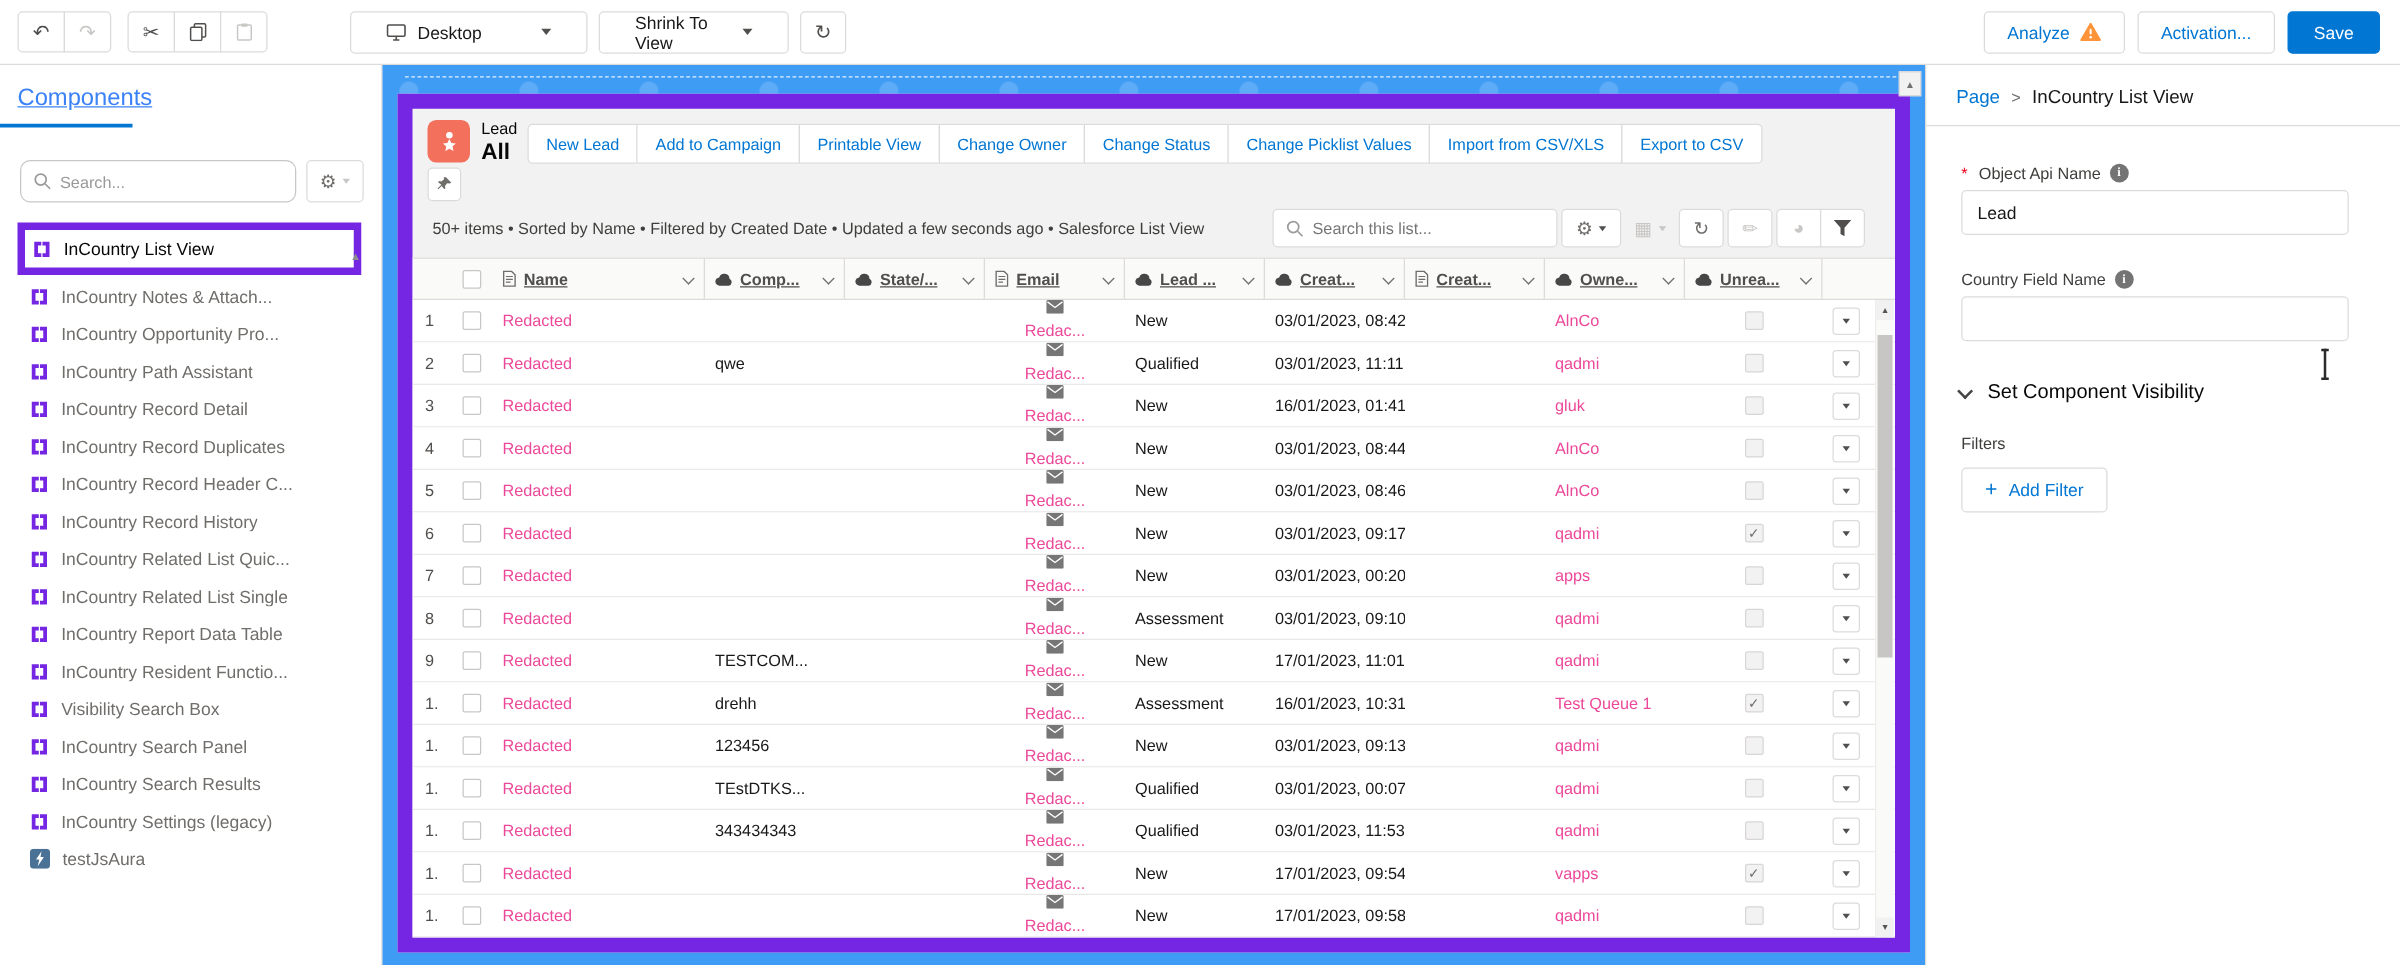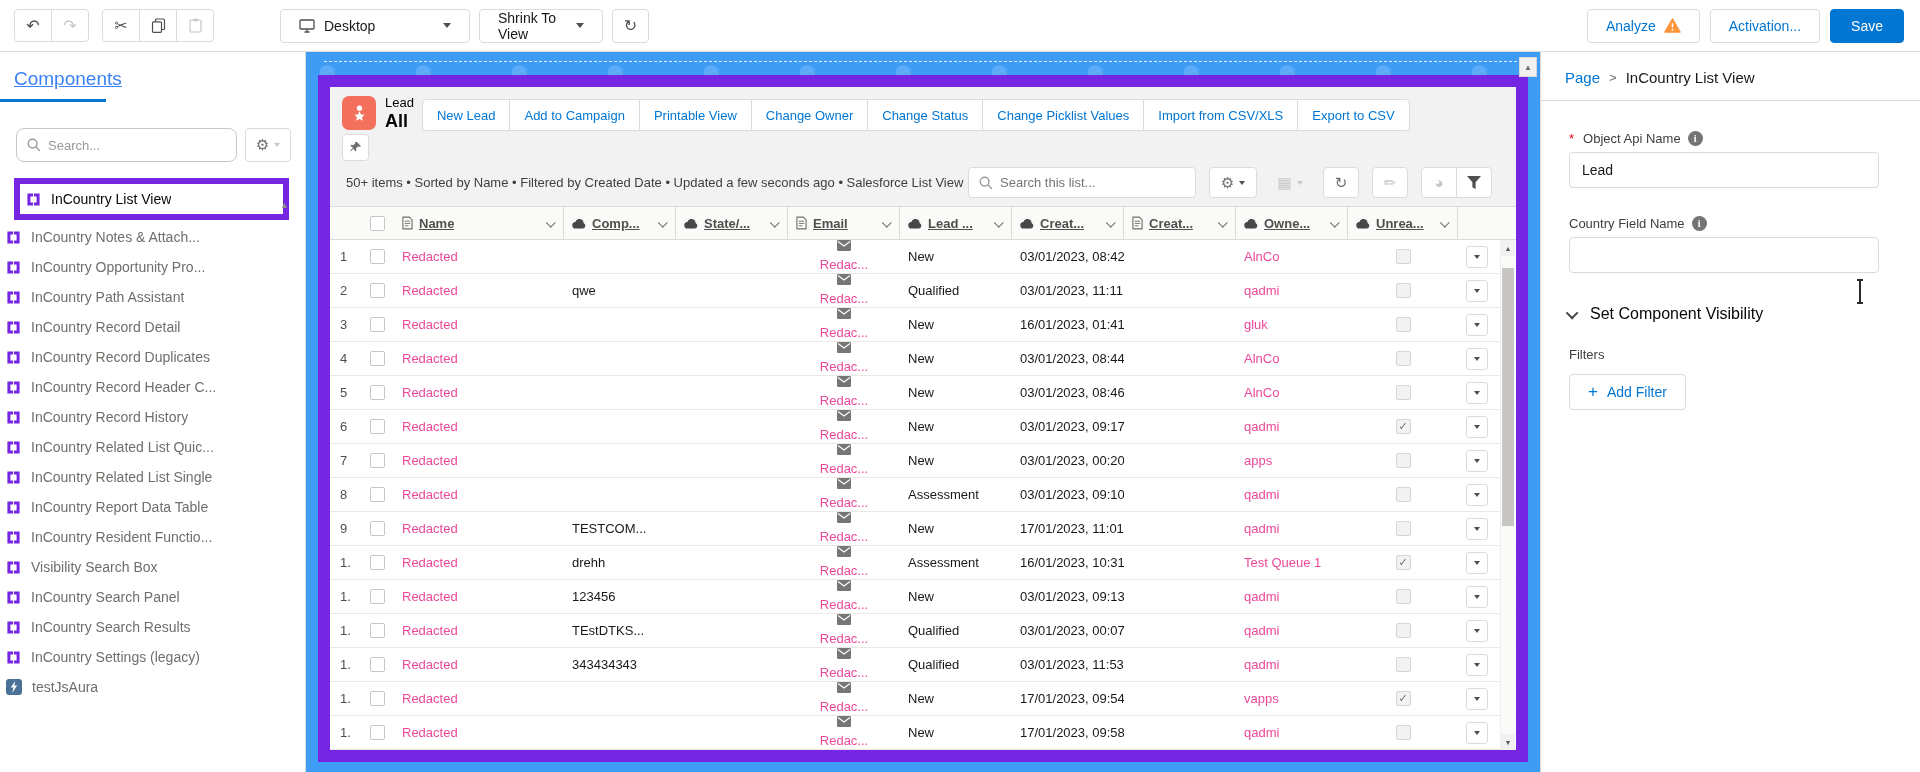--- a/index.html
+++ b/index.html
@@ -12,28 +12,28 @@
     border-bottom:1px solid #dddbda; display:flex; align-items:center; padding:0 16px 0 14px; }
   .tb-group { display:flex; }
   .tb-btn { width:38px; height:33px; background:#fff; border:1px solid #dddbda; margin-left:-1px;
     display:flex; align-items:center; justify-content:center; font-size:16px; color:#514f4d; cursor:pointer; }
   .tb-group .tb-btn:first-child { border-radius:4px 0 0 4px; margin-left:0; }
   .tb-group .tb-btn:last-child { border-radius:0 4px 4px 0; }
   .tb-btn.dim { color:#c9c7c5; }
   .tb-gap { width:13px; }
   .tb-spacer { width:66px; }
   .tb-select { height:34px; border:1px solid #dddbda; border-radius:4px; background:#fff; display:flex;
-    align-items:center; gap:9px; padding:0 18px; font-size:14px; color:#181818; cursor:pointer; margin-right:9px; }
+    align-items:center; gap:9px; padding:0 28px; font-size:14px; color:#181818; cursor:pointer; margin-right:9px; }
   .tb-select .grow { flex:1; }
   .caret { width:0; height:0; border-left:4.5px solid transparent; border-right:4.5px solid transparent;
     border-top:5.5px solid #514f4d; }
   .caret.sm { border-left-width:3.5px; border-right-width:3.5px; border-top-width:4.5px; }
   .caret.dim { border-top-color:#c9c7c5; }
   .dev-sel { width:190px; }
-  .zoom-sel { width:124px; }
+  .zoom-sel { width:152px; }
   .refresh-btn { width:37px; height:34px; border:1px solid #dddbda; border-radius:4px; background:#fff;
     color:#514f4d; font-size:16px; display:flex; align-items:center; justify-content:center; cursor:pointer; }
   .tb-right { margin-left:auto; display:flex; align-items:center; gap:10px; }
   .tb-action { height:34px; border:1px solid #dddbda; border-radius:4px; background:#fff; color:#0176d3;
     font-size:14px; padding:0 18px; display:flex; align-items:center; gap:8px; cursor:pointer; }
   .tb-save { background:#0176d3; border-color:#0176d3; color:#fff; padding:0 20px; }
 
   
   .sidebar { position:absolute; top:52px; left:0; width:306px; bottom:0; background:#fff;
     border-right:1px solid #dddbda; }
@@ -45,21 +45,21 @@
     display:flex; align-items:center; gap:7px; padding:0 10px; }
   .srch-box input { border:0; outline:0; flex:1; min-width:0; font-size:13px; color:#514f4d;
     font-family:inherit; background:transparent; }
   .srch-box input::placeholder { color:#999; }
   .gear-btn { width:46px; height:34px; border:1px solid #dddbda; border-radius:4px; background:#fff;
     display:flex; align-items:center; justify-content:center; gap:5px; color:#706e6b; font-size:15px; cursor:pointer; }
   .comp-list { position:relative; }
   .sel-item { margin:0 16px 2px 14px; border:6px solid #7526e3; background:#fff; height:42px;
     display:flex; align-items:center; gap:10px; padding:0 6px; cursor:pointer; }
   .sel-item .side-label { color:#080707; }
-  .side-item { height:30px; display:flex; align-items:center; gap:10px; padding-left:6px; cursor:pointer;text-align:center; }
+  .side-item { height:30px; display:flex; align-items:center; gap:10px; padding-left:24px; cursor:pointer;text-align:center; }
   .side-label { font-size:14px; color:#706e6b; white-space:nowrap; overflow:hidden; }
   .cmp-icon { display:flex; align-items:center; }
   .side-scroll-up { position:absolute; right:16px; top:148px; font-size:9px; color:#8e8e8e; cursor:pointer; }
 
   
   .canvas { position:absolute; top:52px; left:306px; right:380px; bottom:0;
     background-color:#3f9cf5;
     background-image:
       radial-gradient(circle at 22% 28%, rgba(255,255,255,.16) 7px, transparent 8px),
       radial-gradient(circle at 68% 70%, rgba(255,255,255,.13) 10px, transparent 11px);
@@ -83,21 +83,21 @@
   .lv-btn { height:32px; padding:0 14px; background:#fff; border:1px solid #dddbda; margin-left:-1px;
     color:#0176d3; font-size:13px; font-family:inherit; cursor:pointer; white-space:nowrap; }
   .lv-actions .lv-btn:first-child { border-radius:4px 0 0 4px; margin-left:0; }
   .lv-actions .lv-btn:last-child { border-radius:0 4px 4px 0; }
   .pin-row { padding:3px 0 4px 12px; }
   .pin-btn { width:27px; height:27px; border:1px solid #dddbda; border-radius:4px; background:#fff;
     display:flex; align-items:center; justify-content:center; cursor:pointer; }
   .lv-statusbar { display:flex; align-items:center; justify-content:space-between;
     padding:2px 24px 8px 16px; }
   .lv-status { font-size:13px; color:#3e3e3c; }
-  .lv-controls { display:flex; align-items:center; gap:13px; }
+  .lv-controls { display:flex; align-items:center; gap:3px; }
   .list-search { width:228px; height:31px; border:1px solid #dddbda; border-radius:4px; background:#fff;
     display:flex; align-items:center; gap:7px; padding:0 10px; }
   .list-search input { border:0; outline:0; flex:1; min-width:0; font-size:13px; color:#514f4d;
     font-family:inherit; background:transparent; }
   .ctl-btn { height:31px; border:1px solid #dddbda; border-radius:4px; background:#fff; color:#706e6b;
     display:flex; align-items:center; justify-content:center; gap:5px; cursor:pointer; font-size:15px; }
   .ctl-gear { width:48px; }
   .ctl-flat { border:0; background:transparent; color:#c9c7c5; width:40px; cursor:default; }
   .ctl-sq { width:36px; }
   .ctl-dim { color:#c9c7c5; }

